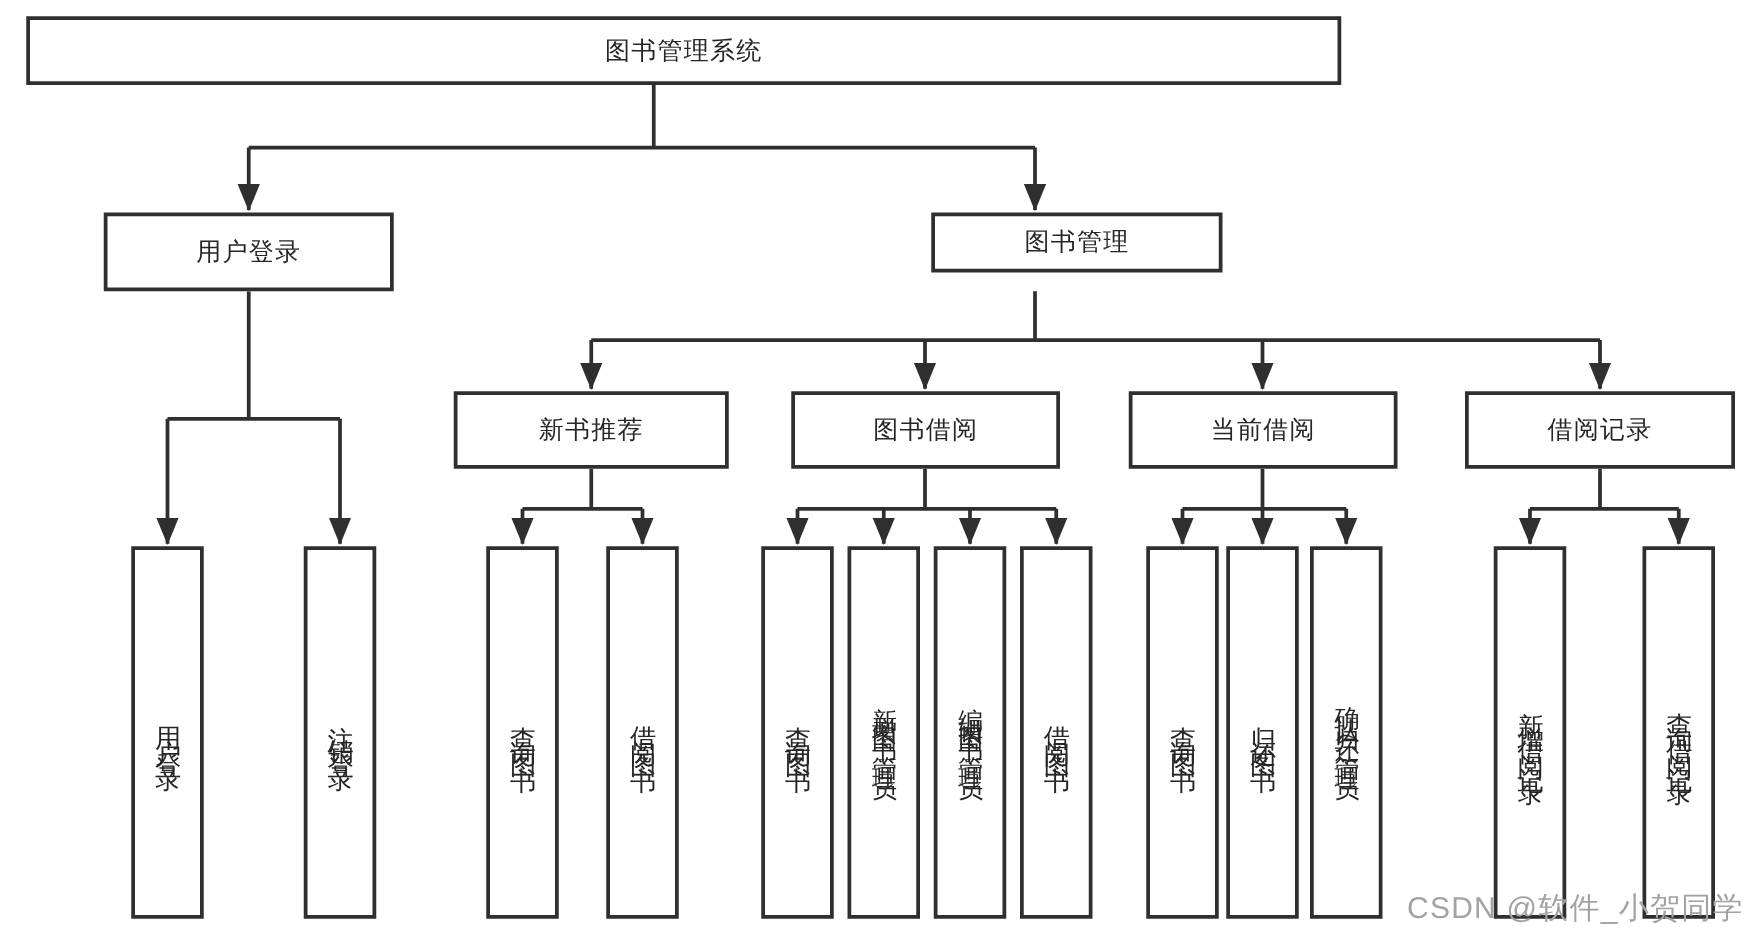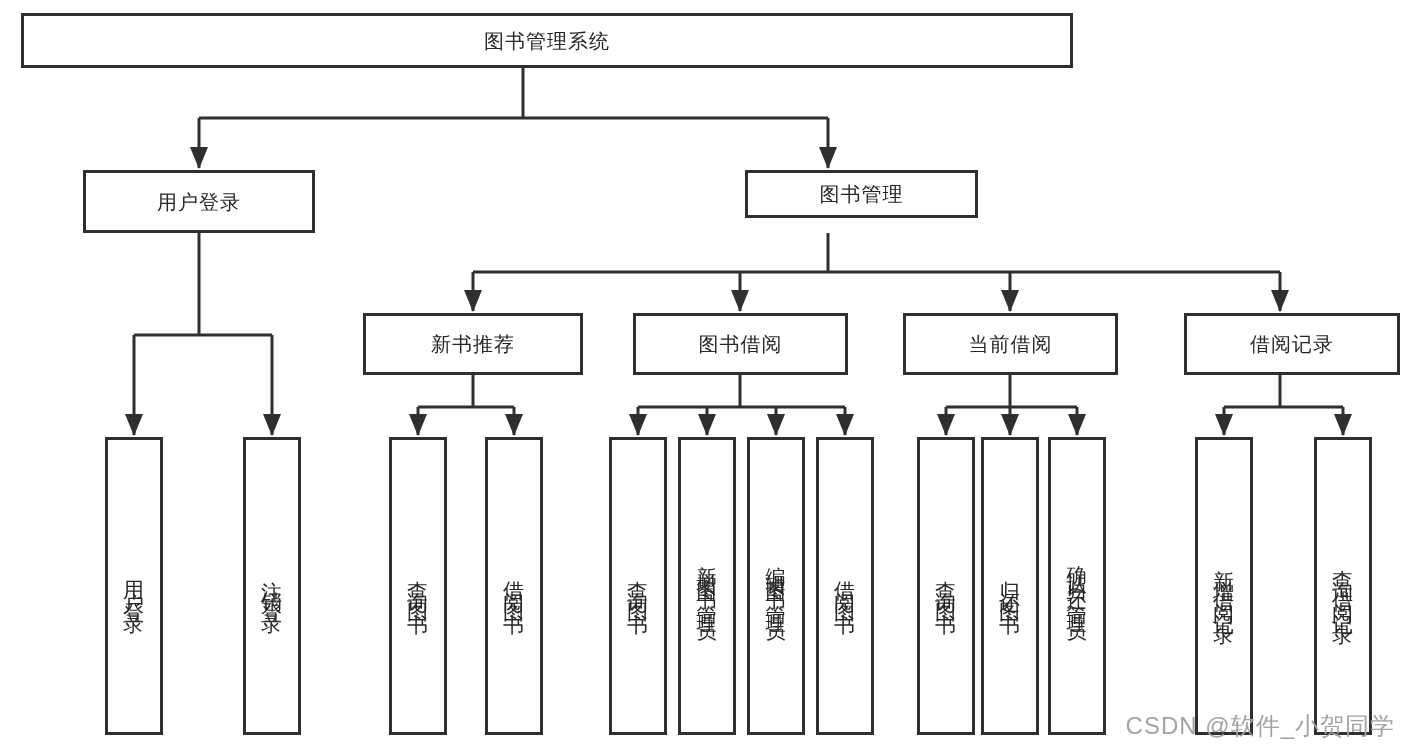--- a/index.html
+++ b/index.html
@@ -90,21 +90,21 @@
   </svg>
 
   <div class="node" style="left:21px;top:13px;width:1052px;height:55px;">图书管理系统</div>
 
   <div class="node" style="left:83px;top:170px;width:232px;height:63px;">用户登录</div>
   <div class="node" style="left:745px;top:170px;width:233px;height:48px;">图书管理</div>
 
   <div class="node" style="left:633px;top:313px;width:215px;height:62px;">图书借阅</div>
   <div class="node" style="left:363px;top:313px;width:220px;height:62px;">新书推荐</div>
   <div class="node" style="left:903px;top:313px;width:215px;height:62px;">当前借阅</div>
-  <div class="node" style="left:1172px;top:313px;width:216px;height:62px;margin-left:12px;">借阅记录</div>
+  <div class="node" style="left:1172px;top:313px;width:216px;height:62px;">借阅记录</div>
 
   <div class="node vert" style="left:105px;top:437px;width:58px;height:298px;">用户登录</div>
   <div class="node vert" style="left:243px;top:437px;width:58px;height:298px;">注销登录</div>
 
   <div class="node vert" style="left:389px;top:437px;width:58px;height:298px;">查询图书</div>
   <div class="node vert" style="left:485px;top:437px;width:58px;height:298px;">借阅图书</div>
 
   <div class="node vert" style="left:609px;top:437px;width:58px;height:298px;">查询图书</div>
   <div class="node vert long" style="left:678px;top:437px;width:58px;height:298px;">新增图书（管理员）</div>
   <div class="node vert long" style="left:747px;top:437px;width:58px;height:298px;">编辑图书（管理员）</div>

